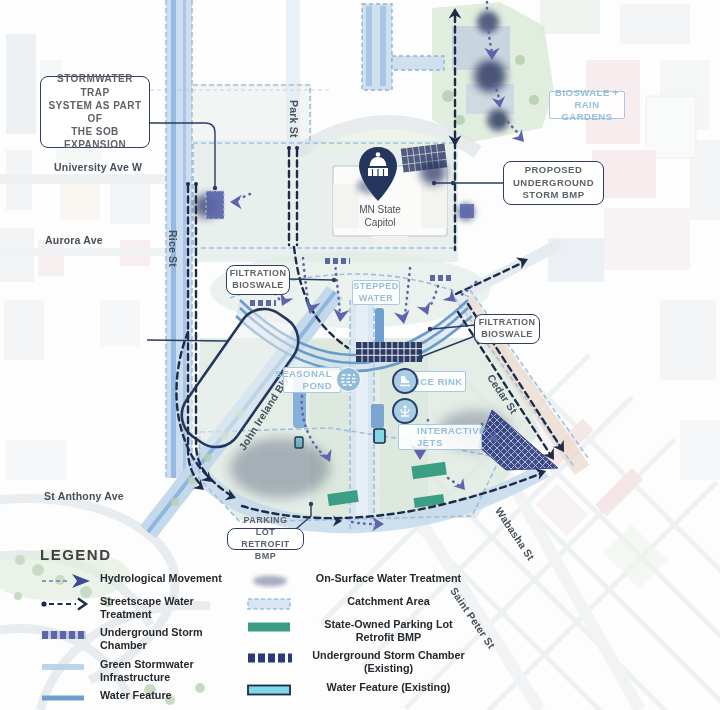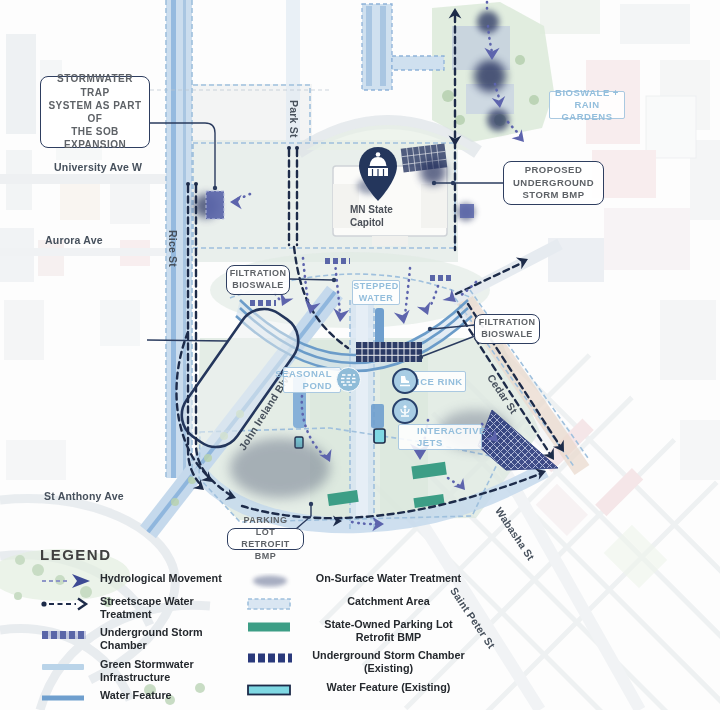--- a/index.html
+++ b/index.html
@@ -12,22 +12,22 @@
   .callout{position:absolute;display:flex;align-items:center;justify-content:center;
            background:rgba(255,255,255,.93);border:1.8px solid #2e3e60;border-radius:8px;
            color:#5e6267;text-align:center;letter-spacing:.45px;line-height:1.32;
            white-space:pre-line;padding:3px 5px;box-sizing:border-box;font-weight:600;}
   .feature{position:absolute;display:flex;align-items:center;background:rgba(255,255,255,.88);
            border:1.6px solid #aac9e1;border-radius:2px;color:#93bedc;letter-spacing:.5px;
            line-height:1.25;white-space:pre-line;box-sizing:border-box;font-weight:600;}
   .fi-circle{position:absolute;border-radius:50%;display:flex;align-items:center;
              justify-content:center;box-sizing:border-box;}
   .pin{position:absolute;}
-  .pinlabel{position:absolute;font-size:10px;color:#4b5058;text-align:left;
-            line-height:1.25;white-space:pre-line;font-weight:bold;}
+  .pinlabel{position:absolute;font-size:10px;color:#4b5058;text-align:center;
+            line-height:1.25;white-space:pre-line;}
   .legend{position:absolute;left:40px;top:546px;width:440px;}
   .legend-title{font-size:15px;font-weight:bold;color:#404040;letter-spacing:1.5px;margin-bottom:9px;}
   .legend-cols{display:flex;gap:14px;}
   .lcol1{width:192px;}
   .lcol2{width:230px;}
   .lrow{display:flex;gap:8px;align-items:flex-start;margin-bottom:6px;min-height:15px;}
   .lswatch{width:52px;flex:none;}
   .lswatch svg{display:block;margin-top:1px;}
   .llabel{font-size:10.8px;font-weight:600;color:#25292e;line-height:1.18;}
   .lcol1 .llabel{width:130px;}

